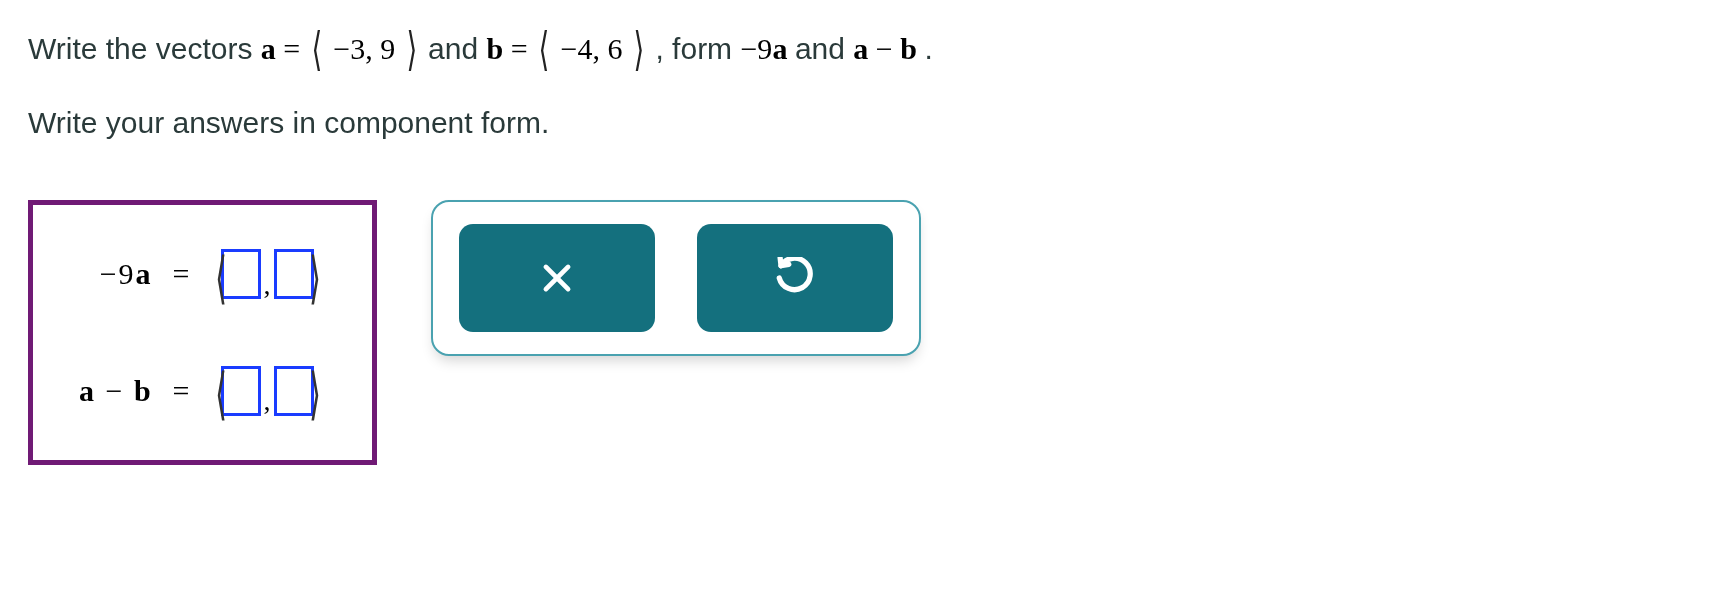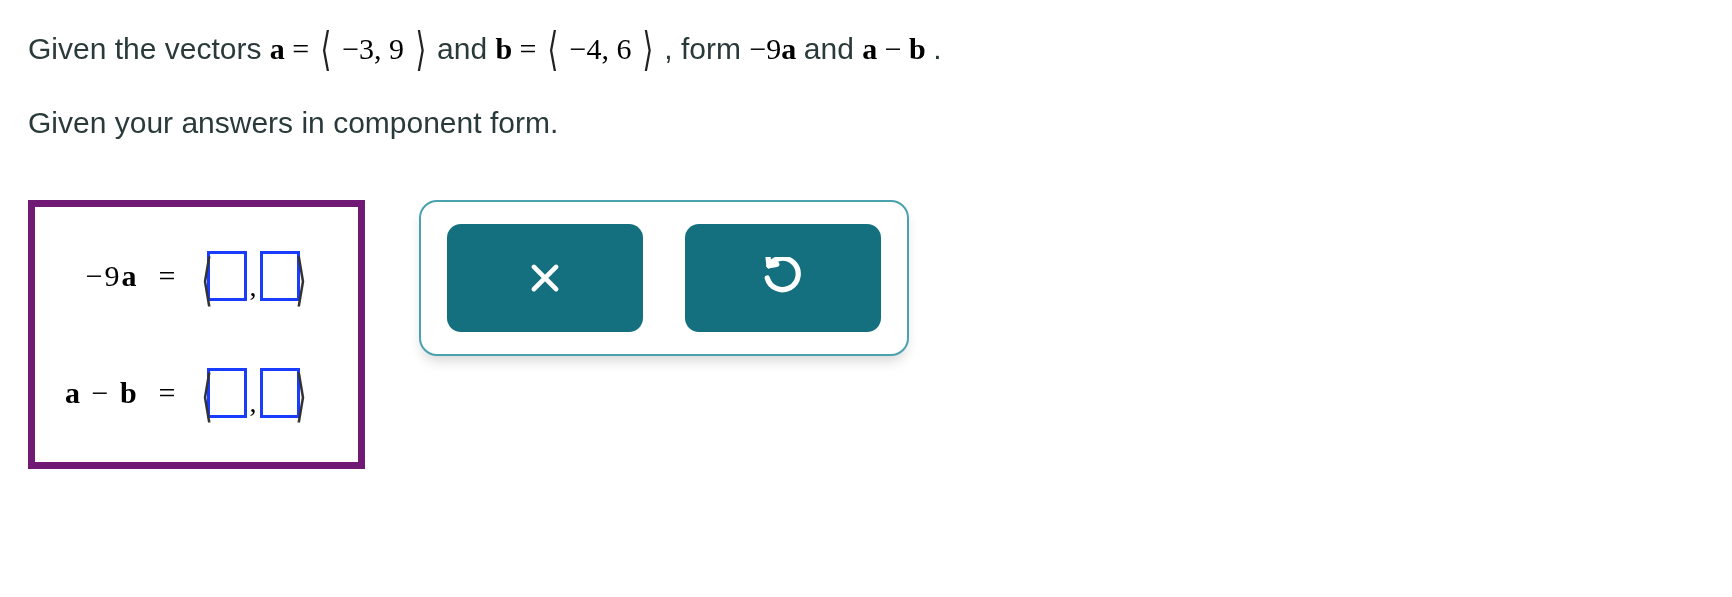--- a/index.html
+++ b/index.html
@@ -25,22 +25,22 @@
     display:inline-block;
     transform: scaleX(0.6);
     color:#222;
   }
   .work-area {
     display: flex;
     align-items: flex-start;
     gap: 54px;
   }
   .answer-box {
-    border: 7px solid #701a75;
-    padding: 30px 46px 30px 30px;
+    border: 5px solid #701a75;
+    padding: 30px 46px 30px 46px;
     display: grid;
     grid-template-columns: auto auto auto;
     row-gap: 38px;
     column-gap: 14px;
     align-items: center;
   }
   .answer-lhs {
     font-family: "Times New Roman", Times, serif;
     font-size: 30px;
     color:#000;
@@ -104,21 +104,21 @@
     align-items:center;
     justify-content:center;
     cursor:pointer;
   }
   .ctrl-btn svg { stroke:#fff; }
 </style>
 </head>
 <body>
 
 <p class="problem-text">
-  <span>Given the vectors </span>
+  <span>Write the vectors </span>
   <span class="math">
     <span class="vec">a</span>
     <span> = </span>
     <span class="angle-l">⟨</span>
     <span>−3</span><span>,   </span><span>9</span>
     <span class="angle-r">⟩</span>
   </span>
   <span> and </span>
   <span class="math">
     <span class="vec">b</span>
@@ -130,21 +130,21 @@
   <span>, form </span>
   <span class="math">
     <span>−9</span><span class="vec">a</span>
   </span>
   <span> and </span>
   <span class="math">
     <span class="vec">a</span><span> − </span><span class="vec">b</span>
   </span><span>.</span>
 </p>
 
-<p class="instruction">Given your answers in component form.</p>
+<p class="instruction">Write your answers in component form.</p>
 
 <div class="work-area">
 
   <div class="answer-box">
 
     <span class="answer-lhs">
       <span>−9</span><span class="vec">a</span>
     </span>
     <span class="equals">=</span>
     <span class="vector-input">

